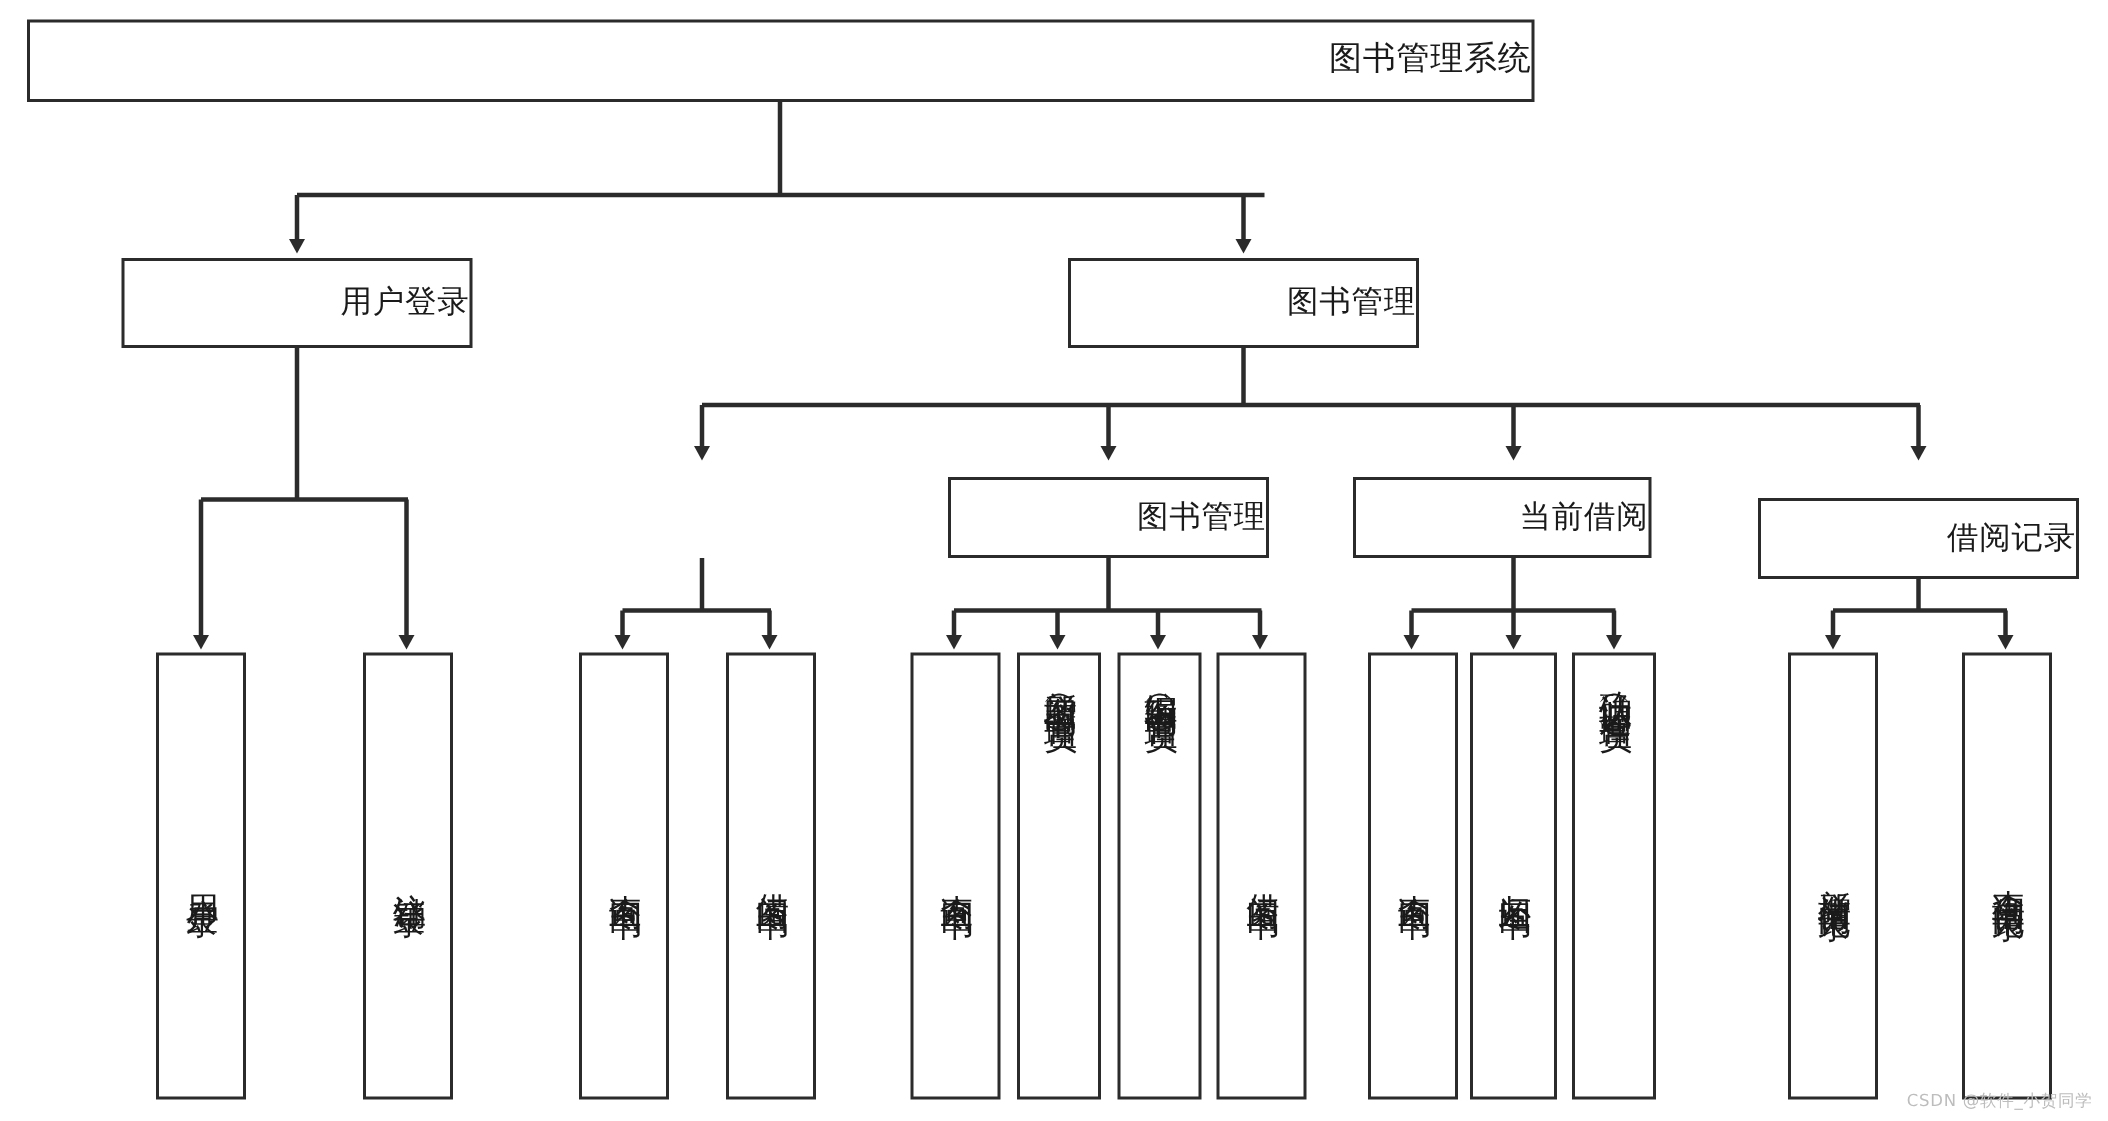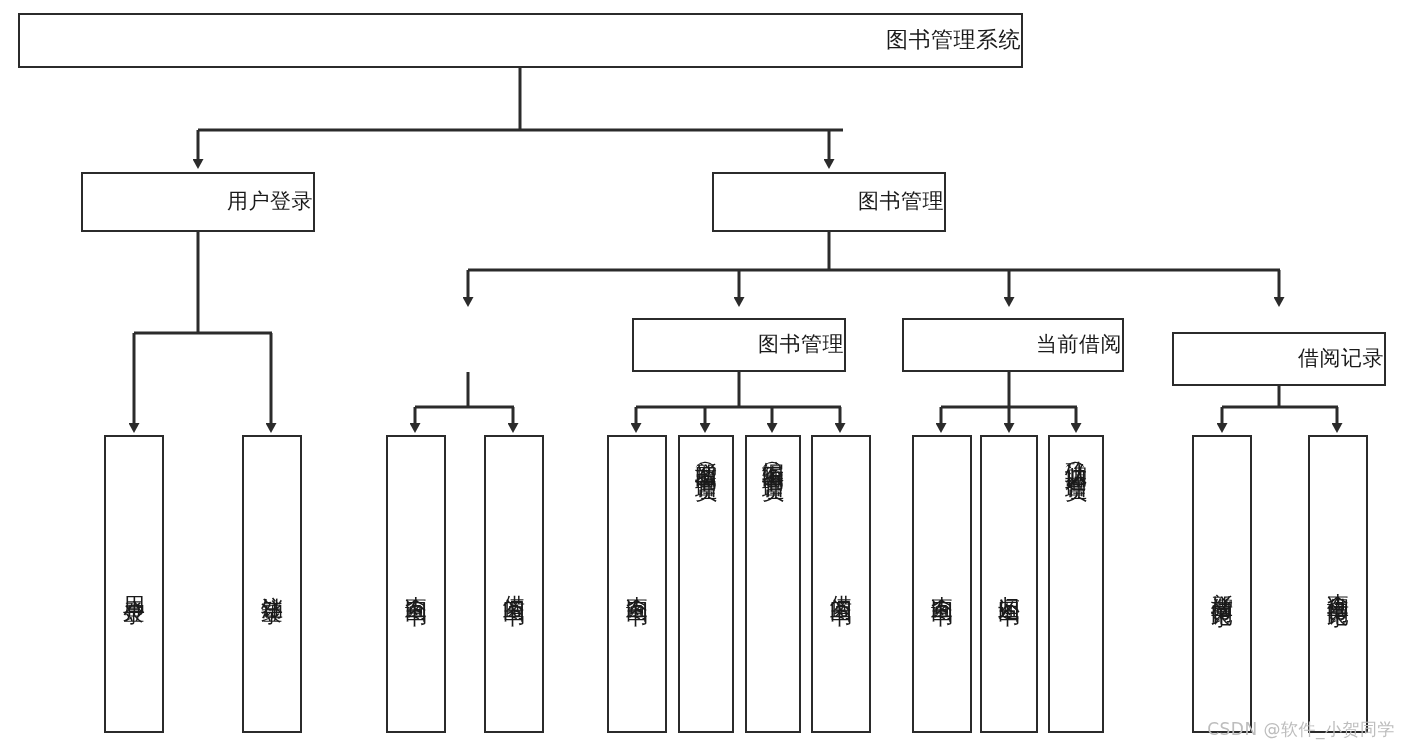--- a/index.html
+++ b/index.html
@@ -61,21 +61,21 @@
     line-height: 1;
   }
   .node.vert.centered {
     align-items: center;
     padding-top: 0;
   }
   #watermark {
     position: absolute;
     right: 10px;
     bottom: 6px;
-    font-size: 17px;
+    font-size: 11px;
     color: #bdbdbd;
     letter-spacing: 0.5px;
     white-space: nowrap;
     pointer-events: none;
   }
 </style>
 </head>
 <body>
 
 <div id="diagram-root">
@@ -137,21 +137,21 @@
   <div class="node horiz" style="left:81px; top:172px; width:234px; height:60px;">
     <span class="label">用户登录</span>
   </div>
   <div class="node horiz" style="left:712px; top:172px; width:234px; height:60px;">
     <span class="label">图书管理</span>
   </div>
 
   <div class="node horiz" style="left:632px; top:318px; width:214px; height:54px;">
     <span class="label">图书管理</span>
   </div>
-  <div class="node horiz" style="left:902px; top:318px; width:222px; height:54px;">
+  <div class="node horiz" style="left:902px; top:318px; width:199px; height:54px;">
     <span class="label">当前借阅</span>
   </div>
   <div class="node horiz" style="left:1172px; top:318px; width:214px; height:54px;margin-top:14px;">
     <span class="label">借阅记录</span>
   </div>
 
   <div class="node vert centered" style="left:104px; top:435px; width:60px; height:298px;">
     <span class="label">用户登录</span>
   </div>
   <div class="node vert centered" style="left:242px; top:435px; width:60px; height:298px;">

